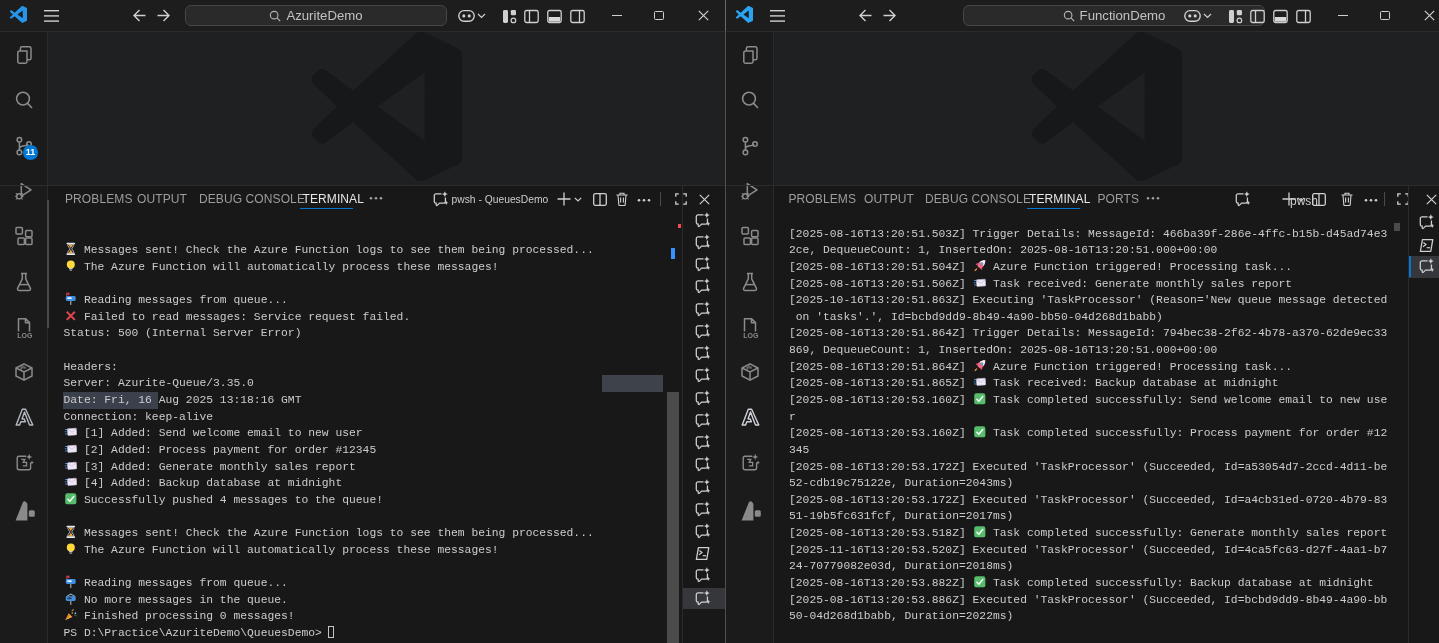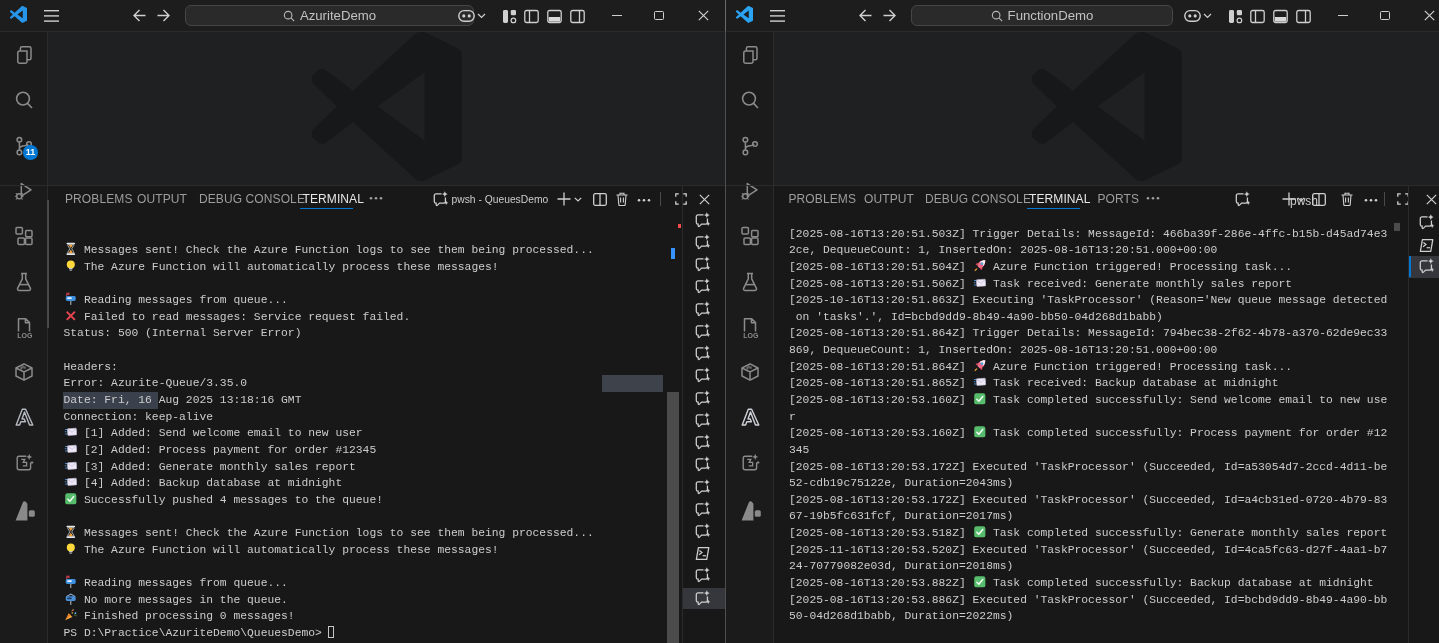--- a/index.html
+++ b/index.html
@@ -93,21 +93,21 @@
     <rect y="0" width="15" height="1.4" fill="#cfcfcf"></rect>
     <rect y="5.2" width="15" height="1.4" fill="#cfcfcf"></rect>
     <rect y="10.4" width="15" height="1.4" fill="#cfcfcf"></rect>
   </svg>
 <svg class="abs" style="left:132.0px;top:9px" width="14" height="13" viewBox="0 0 14 13">
     <path d="M7.5 1 2 6.5 7.5 12M2 6.5h11.5" stroke="#cfcfcf" stroke-width="1.4" fill="none"></path>
   </svg>
 <svg class="abs" style="left:156.5px;top:9px" width="14" height="13" viewBox="0 0 14 13">
     <path d="M6.5 1 12 6.5 6.5 12M12 6.5H.5" stroke="#cfcfcf" stroke-width="1.4" fill="none"></path>
   </svg>
-<div class="sbox" style="left:185.0px;width:289px"><svg width="12" height="12" viewBox="0 0 14 14" style="vertical-align:-2px;margin-right:5px">
+<div class="sbox" style="left:185.0px;width:262px"><svg width="12" height="12" viewBox="0 0 14 14" style="vertical-align:-2px;margin-right:5px">
       <circle cx="6" cy="6" r="4.4" fill="none" stroke="#b6b6b6" stroke-width="1.3"></circle>
       <path d="M9.3 9.3 13 13" stroke="#b6b6b6" stroke-width="1.3"></path>
     </svg>AzuriteDemo</div>
 <svg class="abs" style="left:457.5px;top:8.5px" width="17" height="14" viewBox="0 0 17 14">
     <rect x=".8" y="1.6" width="15.4" height="10.6" rx="5.2" fill="none" stroke="#cfcfcf" stroke-width="1.4"></rect>
     <circle cx="5.8" cy="6.9" r="1.55" fill="#cfcfcf"></circle>
     <circle cx="11.2" cy="6.9" r="1.55" fill="#cfcfcf"></circle>
   </svg>
 <svg class="abs" style="left:476.5px;top:13px" width="9" height="6" viewBox="0 0 9 6">
     <path d="M1 1l3.5 3.5L8 1" stroke="#cfcfcf" stroke-width="1.2" fill="none"></path>
@@ -246,21 +246,21 @@
       <use href="#eb"></use>
     </svg> The Azure Function will automatically process these messages!</div>
 <div class="tl " style="left:63.5px;top:292.22px"><svg class="e">
       <use href="#emi"></use>
     </svg> Reading messages from queue...</div>
 <div class="tl " style="left:63.5px;top:308.85px"><svg class="e">
       <use href="#ex"></use>
     </svg> Failed to read messages: Service request failed.</div>
 <div class="tl " style="left:63.5px;top:325.48px">Status: 500 (Internal Server Error)</div>
 <div class="tl " style="left:63.5px;top:358.74px">Headers:</div>
-<div class="tl " style="left:63.5px;top:375.37px">Error: Azurite-Queue/3.35.0</div>
+<div class="tl " style="left:63.5px;top:375.37px">Server: Azurite-Queue/3.35.0</div>
 <div class="tl " style="left:63.5px;top:392.00px">Date: Fri, 16 Aug 2025 13:18:16 GMT</div>
 <div class="tl " style="left:63.5px;top:408.63px">Connection: keep-alive</div>
 <div class="tl " style="left:63.5px;top:425.26px"><svg class="e">
       <use href="#een"></use>
     </svg> [1] Added: Send welcome email to new user</div>
 <div class="tl " style="left:63.5px;top:441.89px"><svg class="e">
       <use href="#een"></use>
     </svg> [2] Added: Process payment for order #12345</div>
 <div class="tl " style="left:63.5px;top:458.52px"><svg class="e">
       <use href="#een"></use>
@@ -355,21 +355,21 @@
     <rect y="0" width="15" height="1.4" fill="#cfcfcf"></rect>
     <rect y="5.2" width="15" height="1.4" fill="#cfcfcf"></rect>
     <rect y="10.4" width="15" height="1.4" fill="#cfcfcf"></rect>
   </svg>
 <svg class="abs" style="left:858.0px;top:9px" width="14" height="13" viewBox="0 0 14 13">
     <path d="M7.5 1 2 6.5 7.5 12M2 6.5h11.5" stroke="#cfcfcf" stroke-width="1.4" fill="none"></path>
   </svg>
 <svg class="abs" style="left:882.5px;top:9px" width="14" height="13" viewBox="0 0 14 13">
     <path d="M6.5 1 12 6.5 6.5 12M12 6.5H.5" stroke="#cfcfcf" stroke-width="1.4" fill="none"></path>
   </svg>
-<div class="sbox" style="left:911.0px;width:262px"><svg width="12" height="12" viewBox="0 0 14 14" style="vertical-align:-2px;margin-right:5px">
+<div class="sbox" style="left:963px;width:302px"><svg width="12" height="12" viewBox="0 0 14 14" style="vertical-align:-2px;margin-right:5px">
       <circle cx="6" cy="6" r="4.4" fill="none" stroke="#b6b6b6" stroke-width="1.3"></circle>
       <path d="M9.3 9.3 13 13" stroke="#b6b6b6" stroke-width="1.3"></path>
     </svg>FunctionDemo</div>
 <svg class="abs" style="left:1183.5px;top:8.5px" width="17" height="14" viewBox="0 0 17 14">
     <rect x=".8" y="1.6" width="15.4" height="10.6" rx="5.2" fill="none" stroke="#cfcfcf" stroke-width="1.4"></rect>
     <circle cx="5.8" cy="6.9" r="1.55" fill="#cfcfcf"></circle>
     <circle cx="11.2" cy="6.9" r="1.55" fill="#cfcfcf"></circle>
   </svg>
 <svg class="abs" style="left:1202.5px;top:13px" width="9" height="6" viewBox="0 0 9 6">
     <path d="M1 1l3.5 3.5L8 1" stroke="#cfcfcf" stroke-width="1.2" fill="none"></path>
@@ -522,21 +522,21 @@
       <use href="#ec"></use>
     </svg> Task completed successfully: Send welcome email to new use</div>
 <div class="tl " style="left:789.0px;top:408.63px">r</div>
 <div class="tl " style="left:789.0px;top:425.26px">[2025-08-16T13:20:53.160Z] <svg class="e">
       <use href="#ec"></use>
     </svg> Task completed successfully: Process payment for order #12</div>
 <div class="tl " style="left:789.0px;top:441.89px">345</div>
 <div class="tl " style="left:789.0px;top:458.52px">[2025-08-16T13:20:53.172Z] Executed 'TaskProcessor' (Succeeded, Id=a53054d7-2ccd-4d11-be</div>
 <div class="tl " style="left:789.0px;top:475.15px">52-cdb19c75122e, Duration=2043ms)</div>
 <div class="tl " style="left:789.0px;top:491.78px">[2025-08-16T13:20:53.172Z] Executed 'TaskProcessor' (Succeeded, Id=a4cb31ed-0720-4b79-83</div>
-<div class="tl " style="left:789.0px;top:508.41px">67-19b5fc631fcf, Duration=2017ms)</div>
+<div class="tl " style="left:789.0px;top:508.41px">51-19b5fc631fcf, Duration=2017ms)</div>
 <div class="tl " style="left:789.0px;top:525.04px">[2025-08-16T13:20:53.518Z] <svg class="e">
       <use href="#ec"></use>
     </svg> Task completed successfully: Generate monthly sales report</div>
 <div class="tl " style="left:789.0px;top:541.67px">[2025-11-16T13:20:53.520Z] Executed 'TaskProcessor' (Succeeded, Id=4ca5fc63-d27f-4aa1-b7</div>
 <div class="tl " style="left:789.0px;top:558.30px">24-70779082e03d, Duration=2018ms)</div>
 <div class="tl " style="left:789.0px;top:574.93px">[2025-08-16T13:20:53.882Z] <svg class="e">
       <use href="#ec"></use>
     </svg> Task completed successfully: Backup database at midnight</div>
 <div class="tl " style="left:789.0px;top:591.56px">[2025-08-16T13:20:53.886Z] Executed 'TaskProcessor' (Succeeded, Id=bcbd9dd9-8b49-4a90-bb</div>
 <div class="tl " style="left:789.0px;top:608.19px">50-04d268d1babb, Duration=2022ms)</div>

